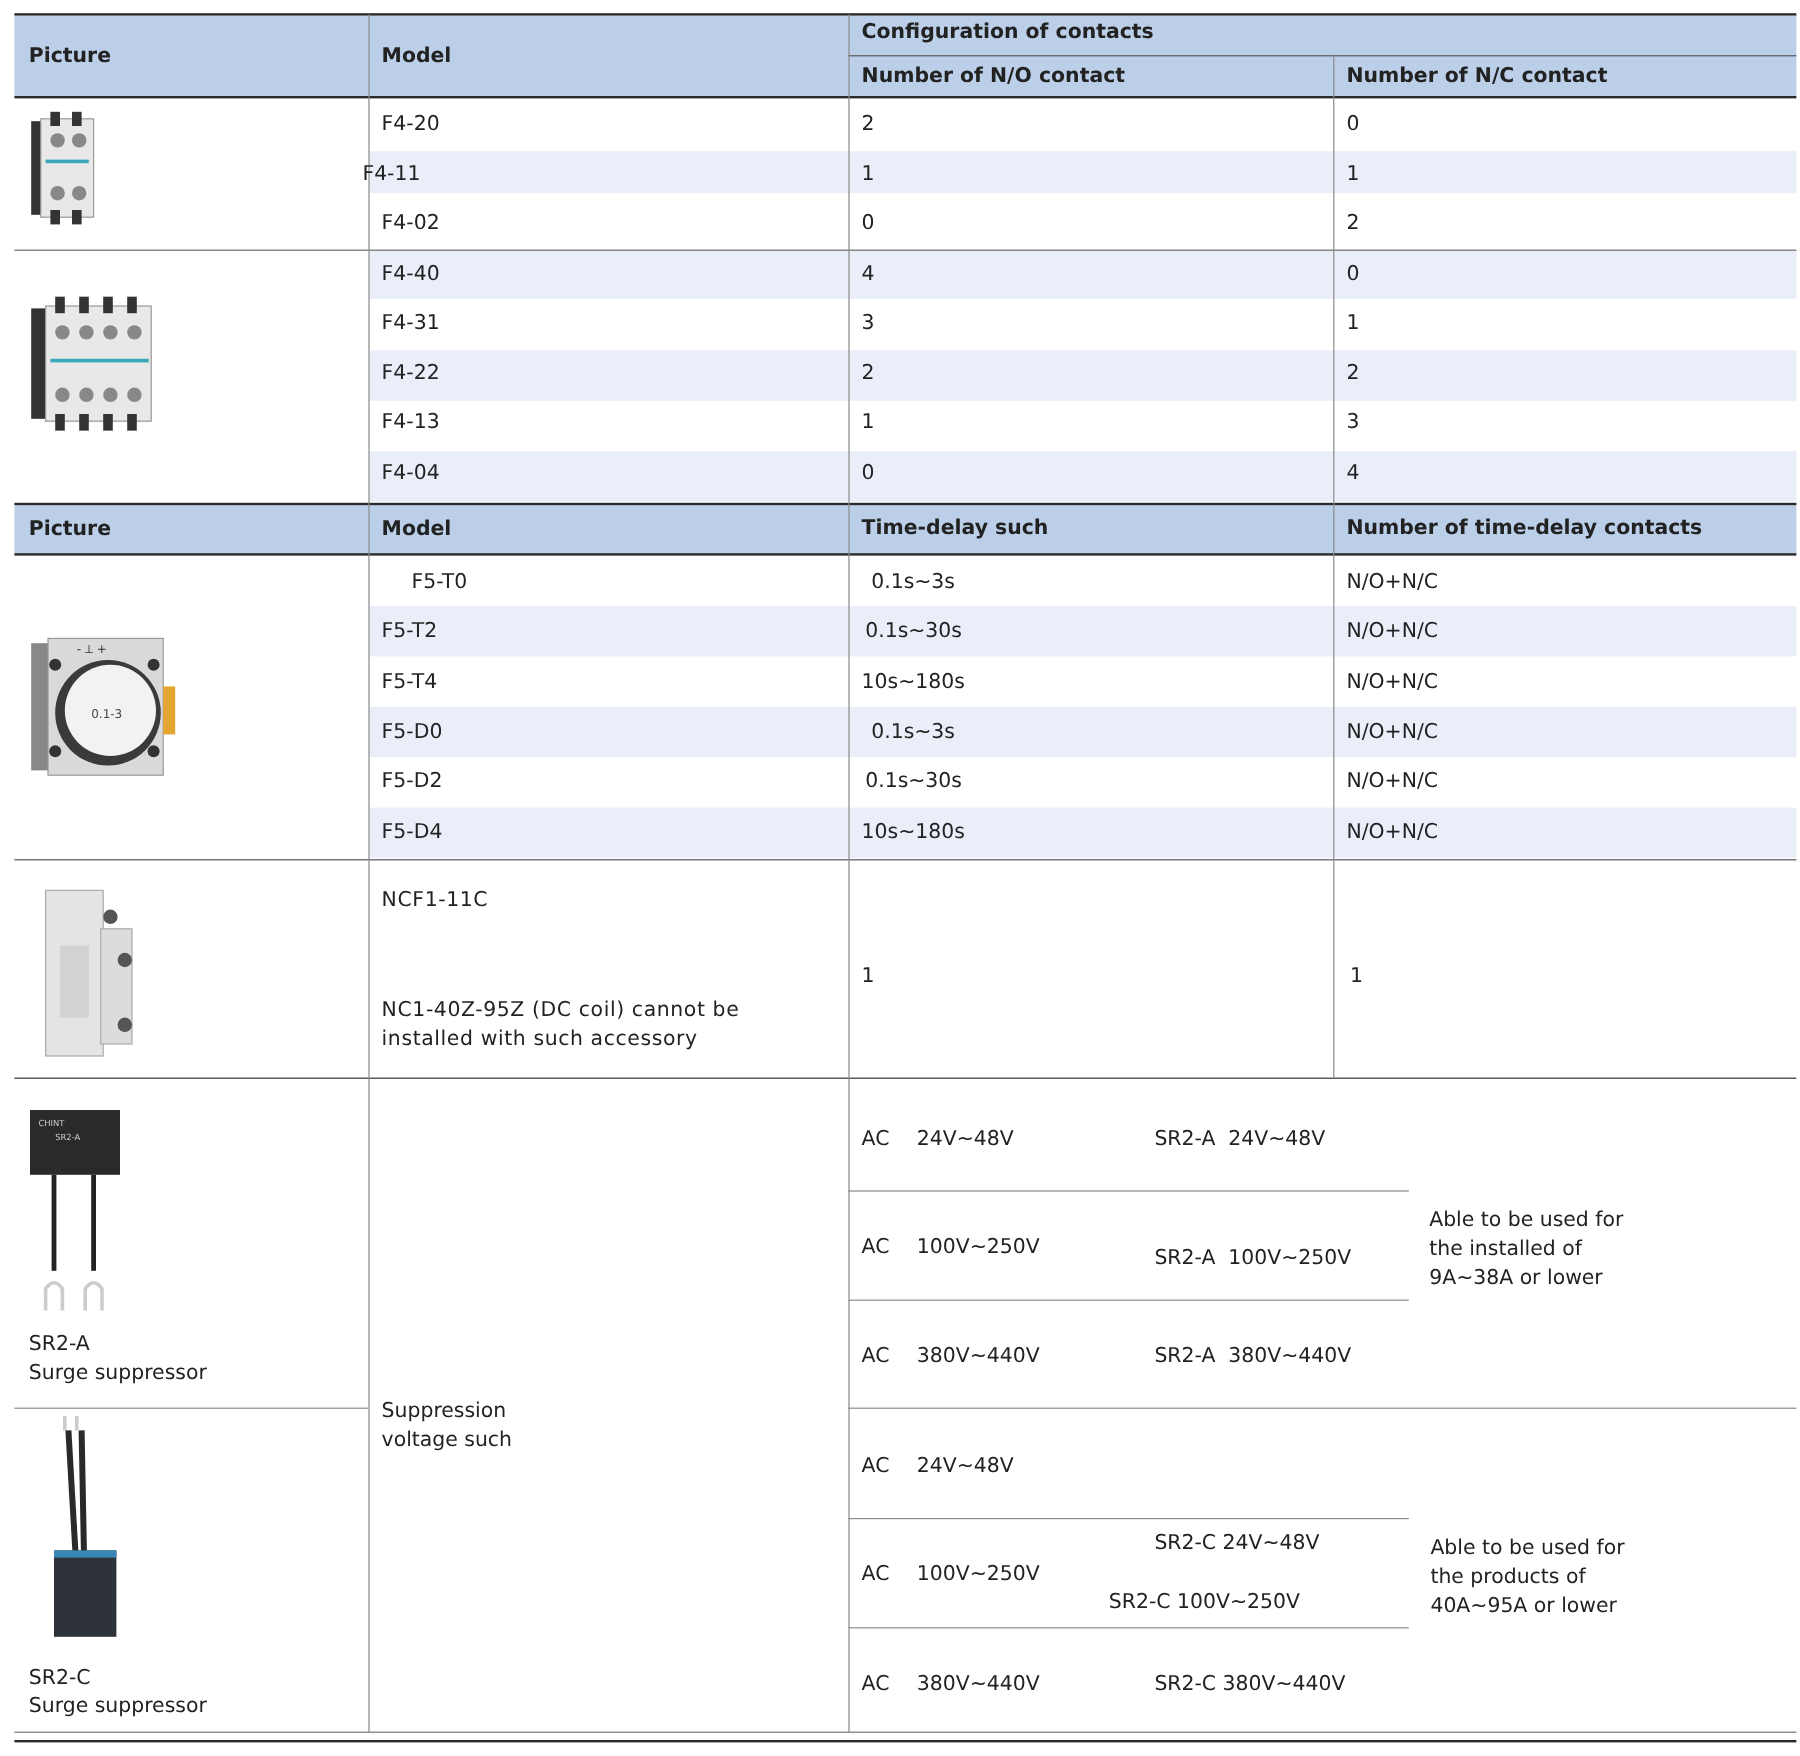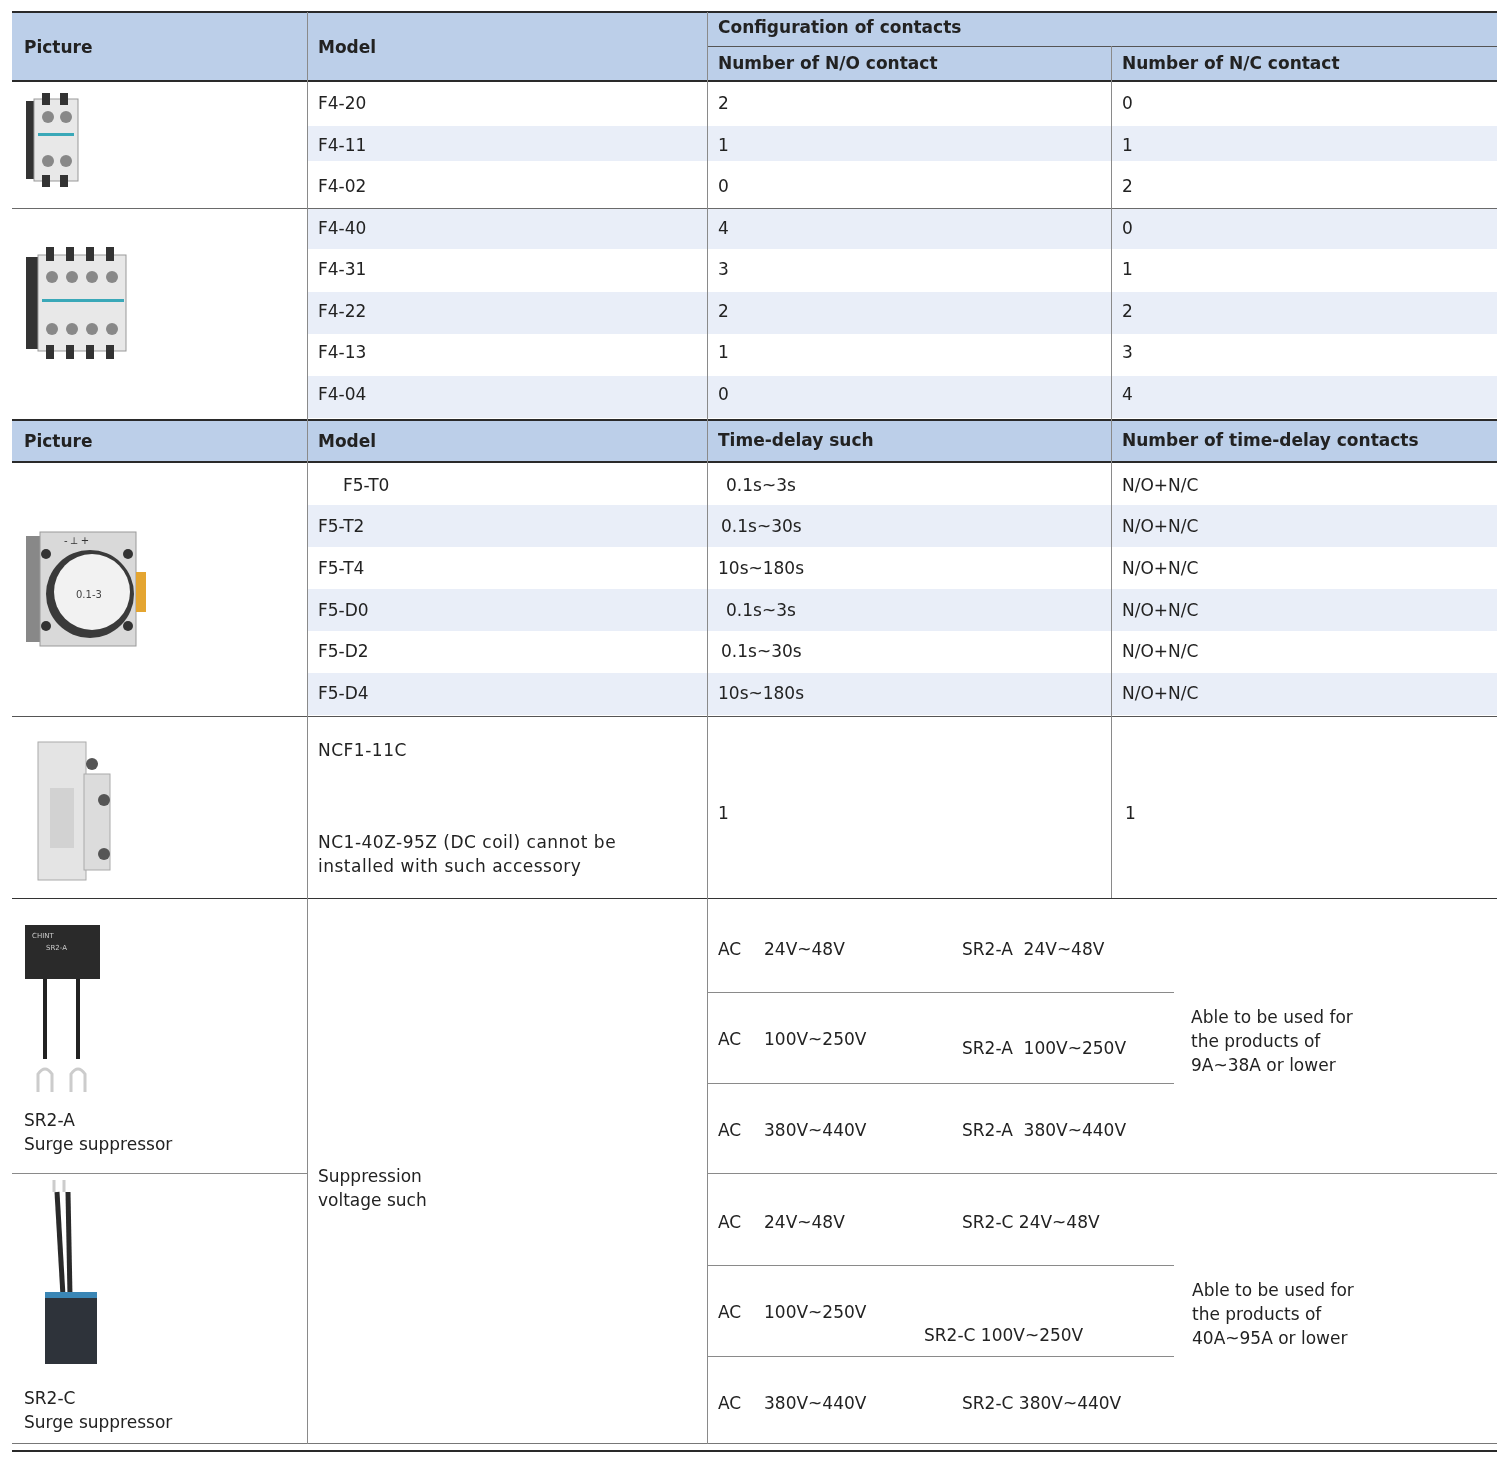--- a/index.html
+++ b/index.html
@@ -70,21 +70,21 @@
     <circle cx="42" cy="68" r="6" fill="#888"></circle>
     <rect x="18" y="82" width="8" height="12" fill="#333"></rect>
     <rect x="36" y="82" width="8" height="12" fill="#333"></rect>
   </svg>
 </div>
 
 <div class="t" style="left:318px;top:93px;">F4-20</div>
 <div class="t" style="left:718px;top:93px;">2</div>
 <div class="t" style="left:1122px;top:93px;">0</div>
 
-<div class="t" style="left:318px;top:135px;">F4-11</div>
+<div class="t" style="left:302px;top:135px;">F4-11</div>
 <div class="t" style="left:718px;top:135px;">1</div>
 <div class="t" style="left:1122px;top:135px;">1</div>
 
 <div class="t" style="left:318px;top:176px;">F4-02</div>
 <div class="t" style="left:718px;top:176px;">0</div>
 <div class="t" style="left:1122px;top:176px;">2</div>
 
 <div class="pic" style="left:24px;top:247px;width:106px;height:112px;">
   <svg width="106" height="112" viewBox="0 0 106 112">
     <rect x="2" y="10" width="14" height="92" fill="#333"></rect>
@@ -223,25 +223,25 @@
 <div class="t" style="left:962px;top:939px;white-space:pre;">SR2-A  24V~48V</div>
 
 <div class="t" style="left:718px;top:1029px;">AC</div>
 <div class="t" style="left:764px;top:1029px;">100V~250V</div>
 <div class="t" style="left:962px;top:1038px;white-space:pre;">SR2-A  100V~250V</div>
 
 <div class="t" style="left:718px;top:1120px;">AC</div>
 <div class="t" style="left:764px;top:1120px;">380V~440V</div>
 <div class="t" style="left:962px;top:1120px;white-space:pre;">SR2-A  380V~440V</div>
 
-<div class="t ml" style="left:1191px;top:1005px;width:180px;line-height:24px;">Able to be used for the products of 9A~38A or lower</div>
+<div class="t ml" style="left:1191px;top:1005px;width:180px;line-height:24px;">Able to be used for the installed of 9A~38A or lower</div>
 
 <div class="t" style="left:718px;top:1212px;">AC</div>
 <div class="t" style="left:764px;top:1212px;">24V~48V</div>
-<div class="t" style="left:962px;top:1212px;white-space:pre;">SR2-C 24V~48V</div>
+<div class="t" style="left:962px;top:1276px;white-space:pre;">SR2-C 24V~48V</div>
 
 <div class="t" style="left:718px;top:1302px;">AC</div>
 <div class="t" style="left:764px;top:1302px;">100V~250V</div>
 <div class="t" style="left:924px;top:1302px;white-space:pre;margin-top:23px;">SR2-C 100V~250V</div>
 
 <div class="t" style="left:718px;top:1393px;">AC</div>
 <div class="t" style="left:764px;top:1393px;">380V~440V</div>
 <div class="t" style="left:962px;top:1393px;white-space:pre;">SR2-C 380V~440V</div>
 
 <div class="t ml" style="left:1192px;top:1278px;width:180px;line-height:24px;">Able to be used for the products of 40A~95A or lower</div>

